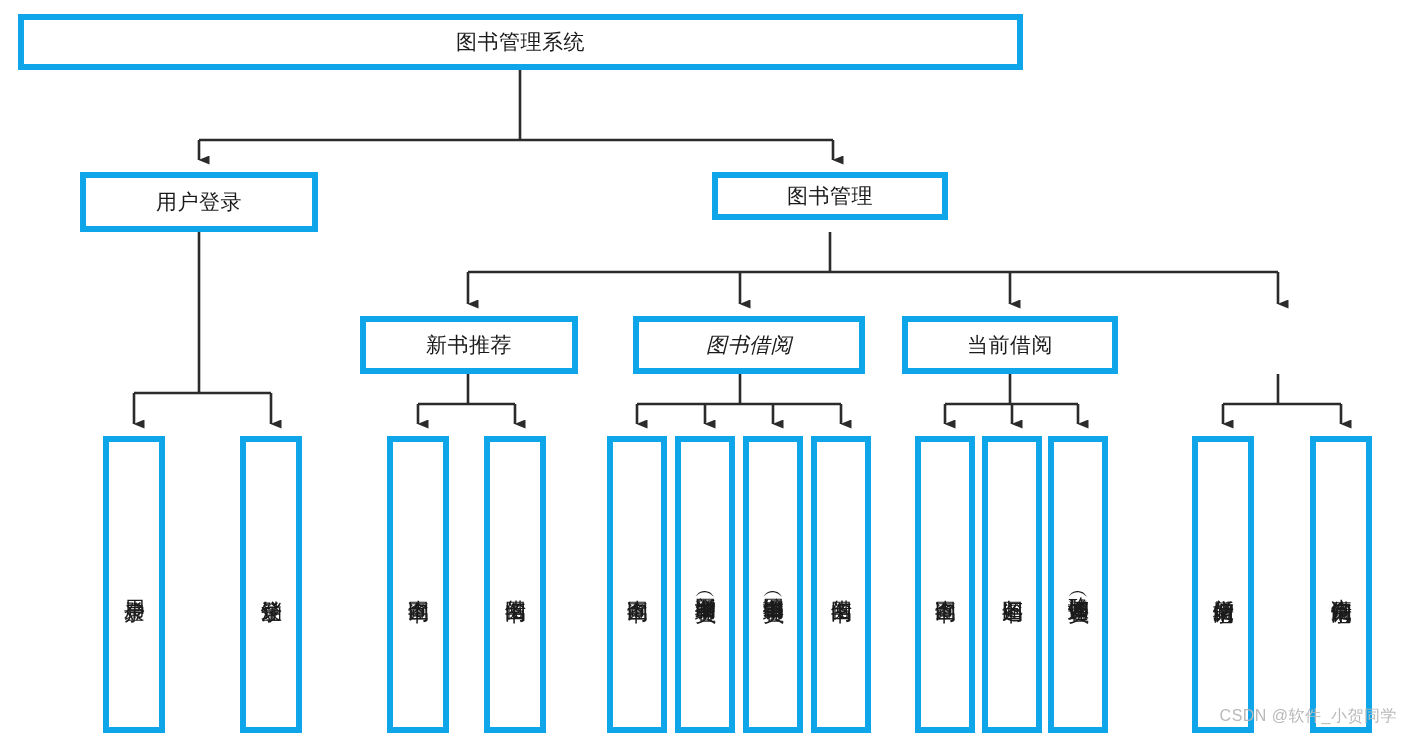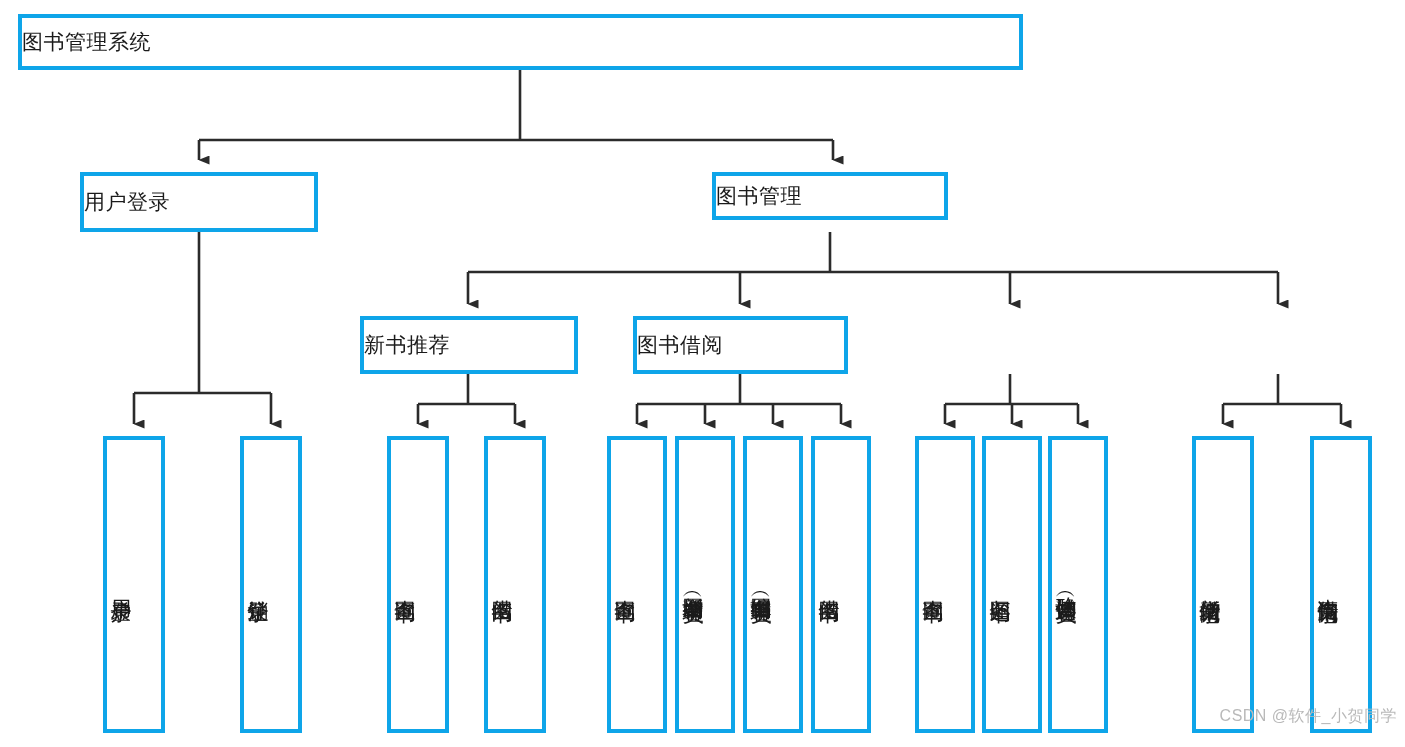--- a/index.html
+++ b/index.html
@@ -23,24 +23,24 @@
     position: absolute;
     top: 0;
     left: 0;
     width: 1405px;
     height: 747px;
   }
   .node-box {
     position: absolute;
     box-sizing: border-box;
     background: #ffffff;
-    border: 4px solid #0ea5e9;
+    border: 6px solid #0ea5e9;
     display: flex;
     align-items: center;
-    justify-content: flex-start;
+    justify-content: center;
     overflow: hidden;
   }
   .node-label-h {
     font-size: 21px;
     color: #1b1b1b;
     line-height: 1.1;
     white-space: nowrap;
     letter-spacing: 0.5px;
   }
   .node-label-v {
@@ -126,22 +126,25 @@
   <div class="node-box" style="left:80px; top:172px; width:238px; height:60px;">
     <span class="node-label-h">用户登录</span>
   </div>
   <div class="node-box" style="left:712px; top:172px; width:236px; height:48px;">
     <span class="node-label-h">图书管理</span>
   </div>
 
   <div class="node-box" style="left:360px; top:316px; width:218px; height:58px;">
     <span class="node-label-h">新书推荐</span>
   </div>
-  <div class="node-box" style="left:633px; top:316px; width:215px; height:58px;">
+  <div class="node-box" style="left:633px; top:316px; width:232px; height:58px;font-style:italic;">
     <span class="node-label-h">图书借阅</span>
+  </div>
+  <div class="node-box" style="left:902px; top:316px; width:216px; height:58px;">
+    <span class="node-label-h">当前借阅</span>
   </div>
 
   <div class="node-box" style="left:103px; top:436px; width:62px; height:297px;">
     <span class="node-label-v">用户登录</span>
   </div>
   <div class="node-box" style="left:240px; top:436px; width:62px; height:297px;">
     <span class="node-label-v">注销登录</span>
   </div>
   <div class="node-box" style="left:387px; top:436px; width:62px; height:297px;">
     <span class="node-label-v">查询图书</span>

